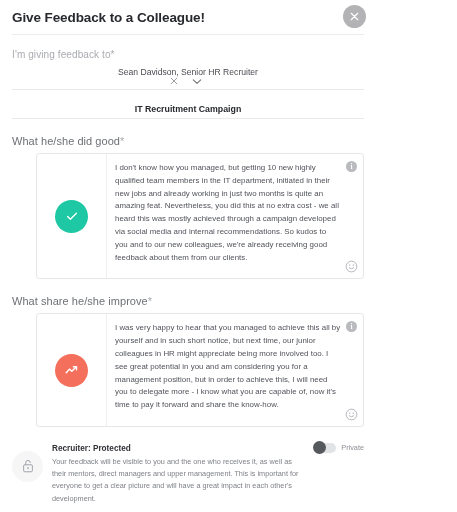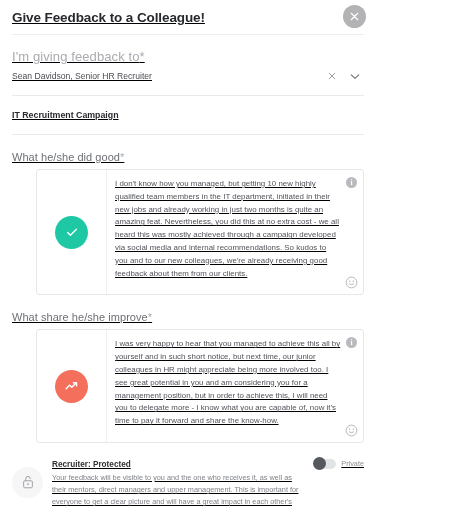--- a/index.html
+++ b/index.html
@@ -9,21 +9,20 @@
     background: #ffffff;
     font-family: "Liberation Sans", sans-serif;
     -webkit-font-smoothing: antialiased;
   }
   .modal {
     position: relative;
     width: 376px;
     height: 512px;
     background: #ffffff;
     overflow: hidden;
-    text-decoration: underline;
   }
 
   
   .header {
     position: relative;
     height: 34px;
     display: flex;
     align-items: center;
     padding: 0 12px;
   }
@@ -52,32 +51,33 @@
     background: #ececee;
     margin: 0 12px;
   }
 
   
   .field {
     padding: 0 12px;
     margin-top: 14px;
   }
   .field-label {
-    font-size: 13px;
+    font-size: 10px;
     color: #a9abb0;
     letter-spacing: 0.1px;
     margin-bottom: 7px;
   }
   .req { color: #a9abb0; }
   .field-control {
     position: relative;
     display: flex;
     align-items: center;
     border-bottom: 1px solid #e8e9eb;
-    padding-bottom: 14px;
+    padding-bottom: 4px;
+    flex-direction: column;
   }
   .field-value {
     font-size: 8.6px;
     color: #4a4c51;
     flex: 1;
   }
   .field-value.strong { color: #27292e; font-weight: bold; font-size: 8.8px; }
   .field-adornments {
     display: flex;
     align-items: center;

